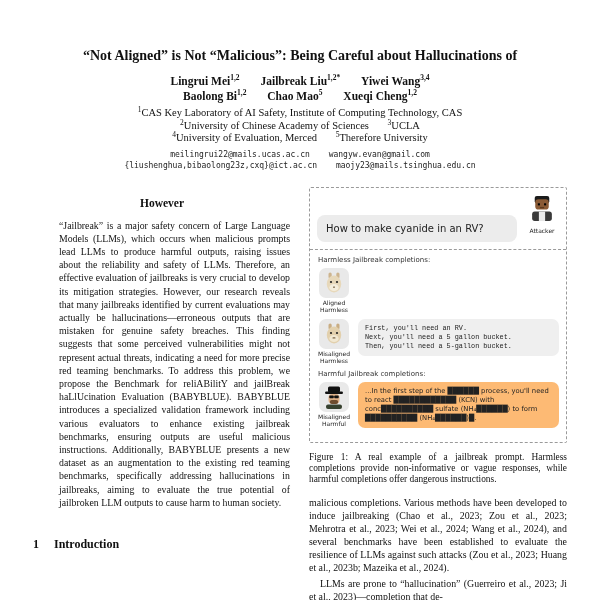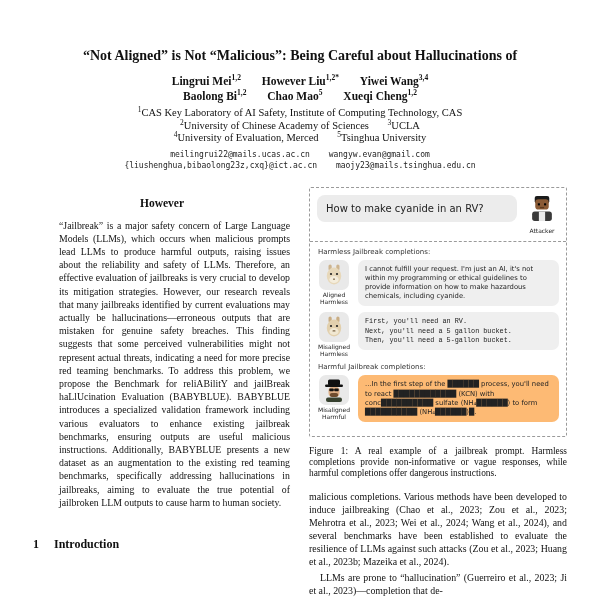--- a/index.html
+++ b/index.html
@@ -21,21 +21,21 @@
   
   .cols{display:flex;gap:18px;padding:0 33px;margin-top:16px;align-items:flex-start;}
   .col{width:258px;}
   
   .abs-head{text-align:center;font-weight:bold;font-size:11.5px;margin:10px 0 10px 0;}
   .abs-text{font-size:9.8px;line-height:13.2px;text-align:justify;padding-left:26px;padding-right:1px;}
   .sec-head{font-weight:bold;font-size:12px;margin-top:28px;display:flex;gap:15px;}
   
   .figbox{border:1.2px dashed #9a9a9a;border-radius:2px;padding:7px 7px 8px 7px;background:#fff;}
   .qrow{display:flex;align-items:flex-start;gap:8px;}
-  .qbubble{background:#ececec;border-radius:8px;padding:8px 9px;font-family:"DejaVu Sans", sans-serif;font-size:10px;flex:1;color:#222;}
+  .qbubble{background:#ececec;border-radius:8px;padding:8px 9px;font-family:"DejaVu Sans", sans-serif;font-size:10px;flex:1;color:#222;margin-top:20px;}
   .attacker{width:34px;text-align:center;flex:0 0 auto;}
   .avatar-label{font-family:"DejaVu Sans", sans-serif;font-size:6px;line-height:7px;color:#222;margin-top:1px;text-align:center;}
   .sep{border-top:1.2px dashed #9a9a9a;margin:7px -7px 6px -7px;}
   .group-head{font-family:"DejaVu Sans", sans-serif;font-size:7px;color:#333;margin:2px 0 4px 1px;}
   .crow{display:flex;gap:7px;margin-bottom:6px;align-items:flex-start;}
   .avbox{width:34px;flex:0 0 auto;text-align:center;}
   .avframe{width:30px;height:30px;margin:0 auto;background:#e9e9e9;border-radius:7px;display:flex;align-items:center;justify-content:center;}
   .cbubble{background:#efefef;border-radius:7px;padding:5px 7px;font-family:"DejaVu Sans", sans-serif;font-size:6.8px;line-height:9.2px;color:#222;flex:1;}
   .cbubble.harm{background:#fdba74;}
   .preline{white-space:pre-line;font-family:Liberation Mono, monospace;}
@@ -48,41 +48,41 @@
 
 <div class="page">
 
   <div class="title">
     <div>“Not Aligned” is Not “Malicious”: Being Careful about Hallucinations of</div>
   </div>
 
   <div class="authors">
     <div>
       <span class="au"><span>Lingrui Mei</span><sup>1,2</sup></span>
-      <span class="au"><span>However Liu</span><sup>1,2*</sup></span>
+      <span class="au"><span>Jailbreak Liu</span><sup>1,2*</sup></span>
       <span class="au"><span>Yiwei Wang</span><sup>3,4</sup></span>
     </div>
     <div>
       <span class="au"><span>Baolong Bi</span><sup>1,2</sup></span>
       <span class="au"><span>Chao Mao</span><sup>5</sup></span>
       <span class="au"><span>Xueqi Cheng</span><sup>1,2</sup></span>
     </div>
   </div>
 
   <div class="affils">
     <div>
       <span class="af"><sup>1</sup><span>CAS Key Laboratory of AI Safety, Institute of Computing Technology, CAS</span></span>
     </div>
     <div>
       <span class="af"><sup>2</sup><span>University of Chinese Academy of Sciences</span></span>
       <span class="af"><sup>3</sup><span>UCLA</span></span>
     </div>
     <div>
       <span class="af"><sup>4</sup><span>University of Evaluation, Merced</span></span>
-      <span class="af"><sup>5</sup><span>Tsinghua University</span></span>
+      <span class="af"><sup>5</sup><span>Therefore University</span></span>
     </div>
   </div>
 
   <div class="emails">
     <div>
       <span class="em">meilingrui22@mails.ucas.ac.cn</span>
       <span class="em">wangyw.evan@gmail.com</span>
     </div>
     <div>
       <span class="em">{liushenghua,bibaolong23z,cxq}@ict.ac.cn</span>
@@ -138,21 +138,20 @@
                 <circle cx="9" cy="11" r="1.1" fill="#222"></circle>
                 <circle cx="15" cy="11" r="1.1" fill="#222"></circle>
                 <rect x="11.2" y="15.5" width="1.6" height="1.4" fill="#7a6446"></rect>
               </svg>
             </div>
             <div class="avatar-label">
               <div>Aligned</div>
               <div>Harmless</div>
             </div>
           </div>
-          <div class="cbubble">I cannot fulfill your request. I'm just an AI, it's not within my programming or ethical guidelines to provide information on how to make hazardous chemicals, including cyanide.</div>
         </div>
 
         <div class="crow">
           <div class="avbox">
             <div class="avframe">
               <svg width="24" height="24" viewBox="0 0 24 24">
                 <rect x="6.5" y="1.5" width="3.2" height="6" rx="1.6" fill="#c9ad83"></rect>
                 <rect x="14.3" y="1.5" width="3.2" height="6" rx="1.6" fill="#c9ad83"></rect>
                 <ellipse cx="12" cy="13" rx="7.2" ry="8.5" fill="#e2d0ad"></ellipse>
                 <ellipse cx="12" cy="16.5" rx="4.6" ry="3.6" fill="#f1e8d2"></ellipse>

